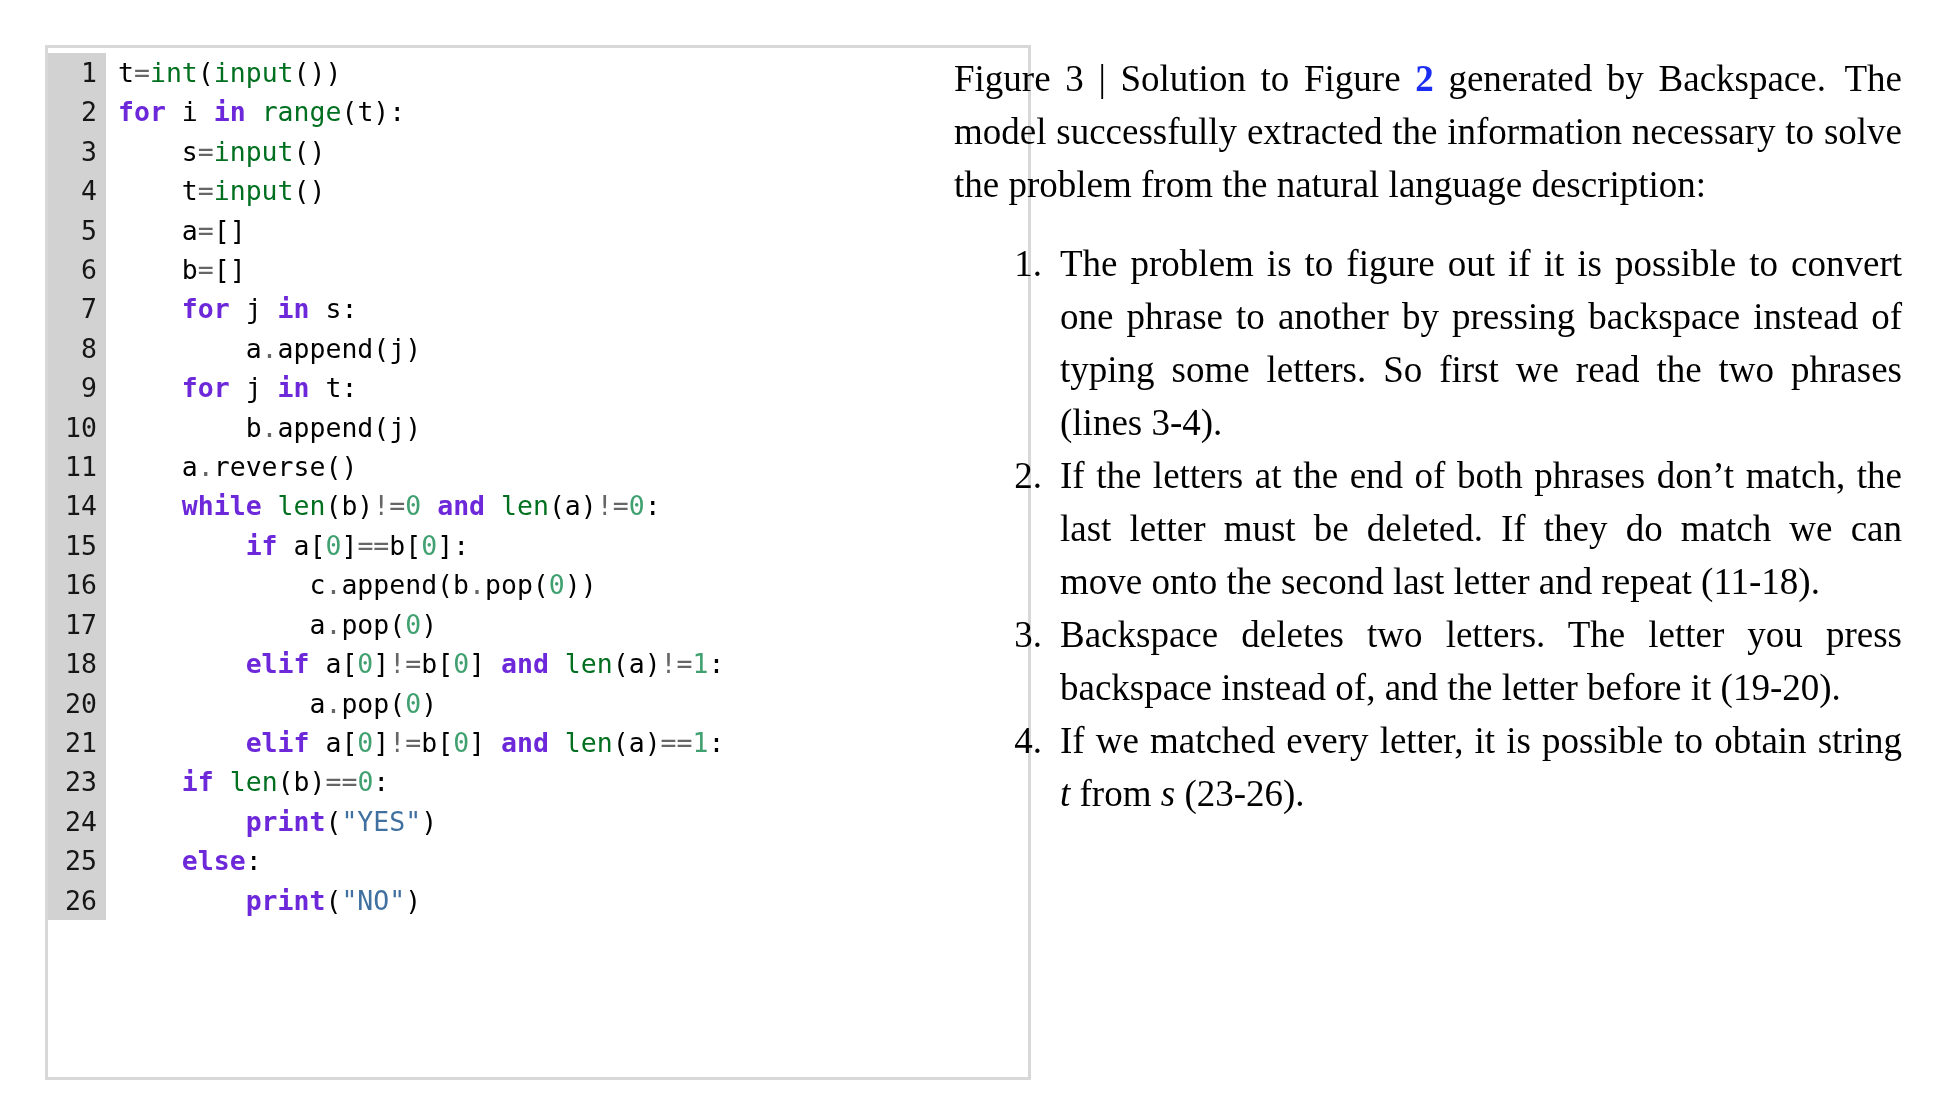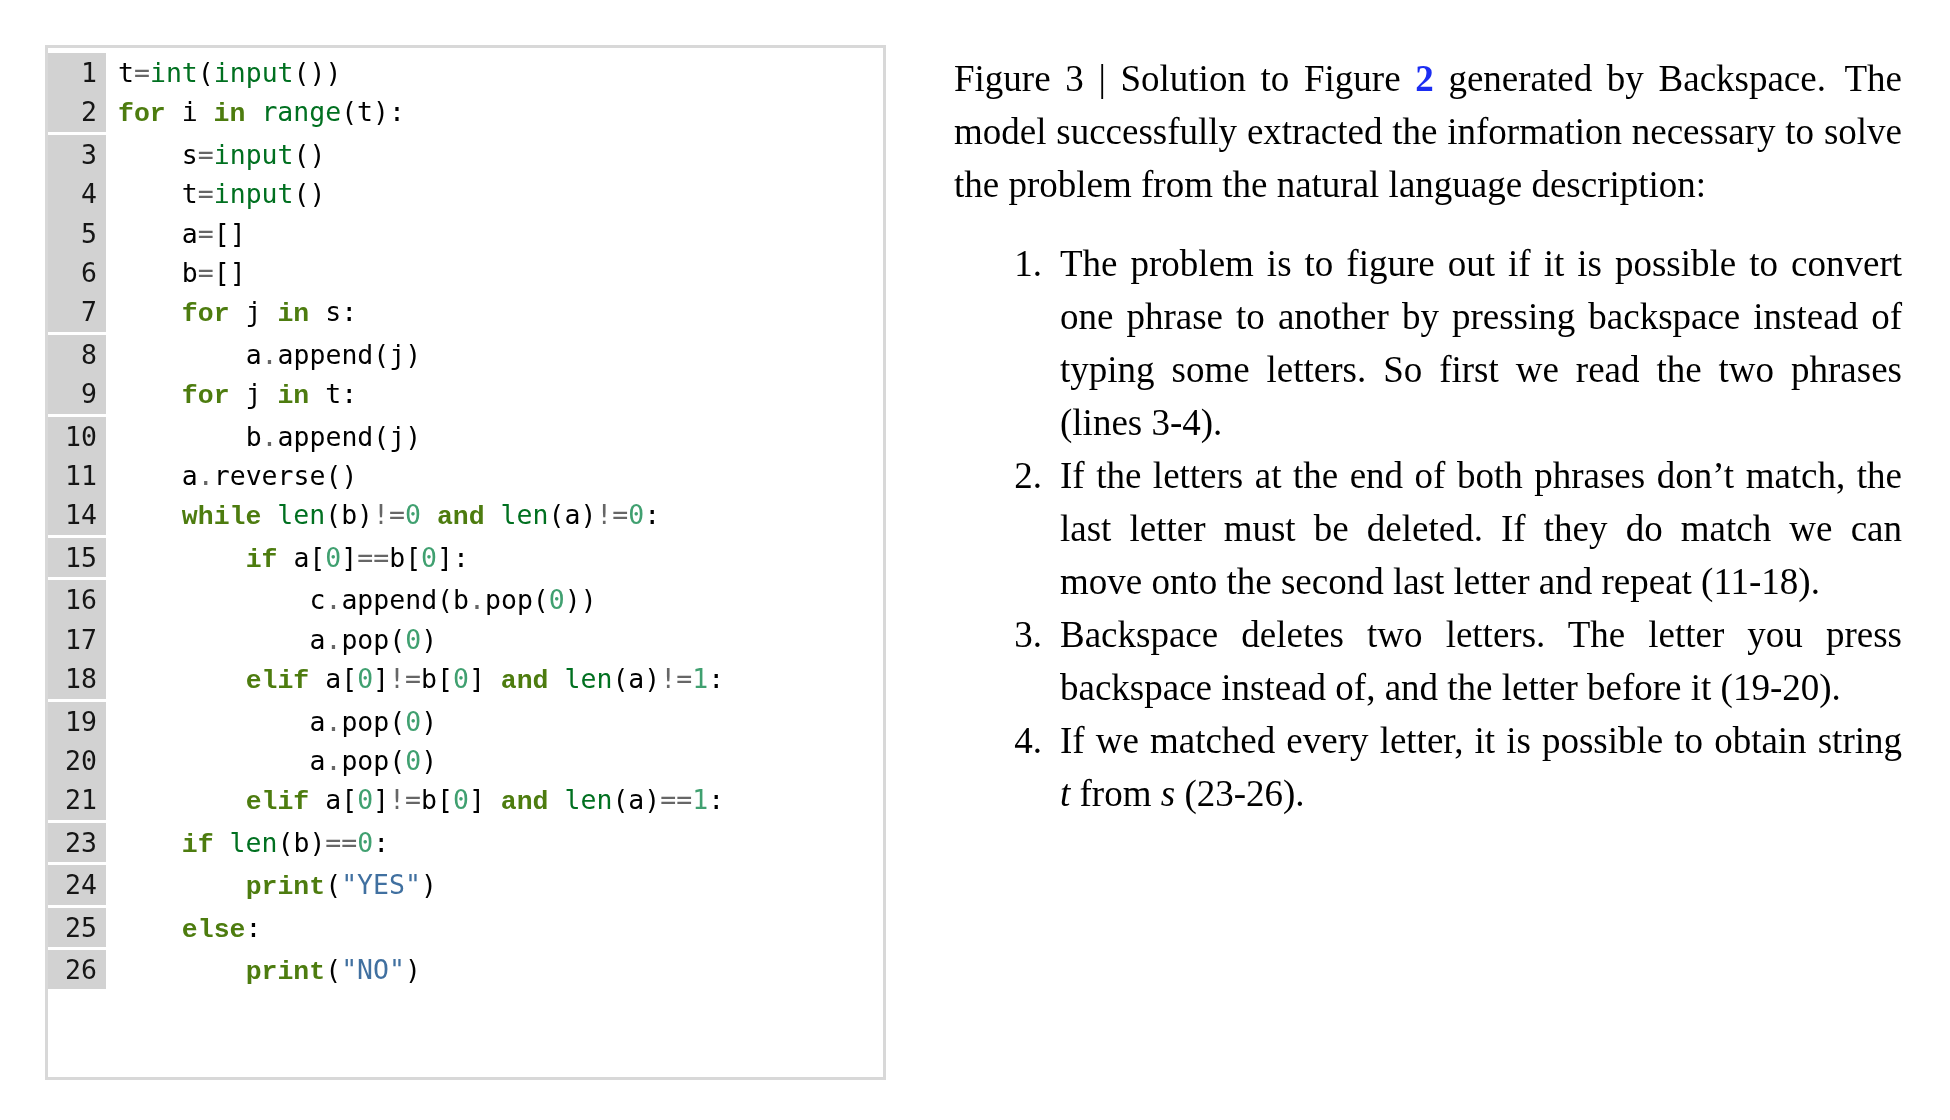--- a/index.html
+++ b/index.html
@@ -10,21 +10,21 @@
     height: 1120px;
     overflow: hidden;
     font-family: "Liberation Serif", serif;
   }
 
   
   .code-box {
     position: absolute;
     left: 45px;
     top: 45px;
-    width: 841px;
+    width: 986px;
     height: 1035px;
     box-sizing: border-box;
     background: #ffffff;
     border: 3px solid #d8d8d8;
     padding-top: 5px;
     font-family: "DejaVu Sans Mono", "Liberation Mono", monospace;
     font-size: 26.5px;
     line-height: 39.4px;
     overflow: hidden;
   }
@@ -33,21 +33,21 @@
     display: inline-block;
     width: 58px;
     box-sizing: border-box;
     background: #d2d2d2;
     color: #161616;
     text-align: right;
     padding-right: 9px;
   }
   .code-text { padding-left: 12px; color: #000000; }
   .tk-p { color: #000000; }
-  .tk-k { color: #4d7c0f; font-weight: bold; font-family: Liberation Mono, monospace; }
+  .tk-k { color: #6d28d9; font-weight: bold; }
   .tk-b { color: #007020; }
   .tk-n { color: #40a070; }
   .tk-s { color: #4070a0; }
   .tk-o { color: #666666; }
 
   
   .right-col {
     position: absolute;
     left: 954px;
     top: 52px;
@@ -85,21 +85,20 @@
       <div class="code-line"><span class="ln">7</span><span class="code-text"><span class="tk-p">    </span><span class="tk-k">for</span><span class="tk-p"> j </span><span class="tk-k">in</span><span class="tk-p"> s:</span></span></div>
       <div class="code-line"><span class="ln">8</span><span class="code-text"><span class="tk-p">        a</span><span class="tk-o">.</span><span class="tk-p">append(j)</span></span></div>
       <div class="code-line"><span class="ln">9</span><span class="code-text"><span class="tk-p">    </span><span class="tk-k">for</span><span class="tk-p"> j </span><span class="tk-k">in</span><span class="tk-p"> t:</span></span></div>
       <div class="code-line"><span class="ln">10</span><span class="code-text"><span class="tk-p">        b</span><span class="tk-o">.</span><span class="tk-p">append(j)</span></span></div>
       <div class="code-line"><span class="ln">11</span><span class="code-text"><span class="tk-p">    a</span><span class="tk-o">.</span><span class="tk-p">reverse()</span></span></div>
       <div class="code-line"><span class="ln">14</span><span class="code-text"><span class="tk-p">    </span><span class="tk-k">while</span><span class="tk-p"> </span><span class="tk-b">len</span><span class="tk-p">(b)</span><span class="tk-o">!=</span><span class="tk-n">0</span><span class="tk-p"> </span><span class="tk-k">and</span><span class="tk-p"> </span><span class="tk-b">len</span><span class="tk-p">(a)</span><span class="tk-o">!=</span><span class="tk-n">0</span><span class="tk-p">:</span></span></div>
       <div class="code-line"><span class="ln">15</span><span class="code-text"><span class="tk-p">        </span><span class="tk-k">if</span><span class="tk-p"> a[</span><span class="tk-n">0</span><span class="tk-p">]</span><span class="tk-o">==</span><span class="tk-p">b[</span><span class="tk-n">0</span><span class="tk-p">]:</span></span></div>
       <div class="code-line"><span class="ln">16</span><span class="code-text"><span class="tk-p">            c</span><span class="tk-o">.</span><span class="tk-p">append(b</span><span class="tk-o">.</span><span class="tk-p">pop(</span><span class="tk-n">0</span><span class="tk-p">))</span></span></div>
       <div class="code-line"><span class="ln">17</span><span class="code-text"><span class="tk-p">            a</span><span class="tk-o">.</span><span class="tk-p">pop(</span><span class="tk-n">0</span><span class="tk-p">)</span></span></div>
       <div class="code-line"><span class="ln">18</span><span class="code-text"><span class="tk-p">        </span><span class="tk-k">elif</span><span class="tk-p"> a[</span><span class="tk-n">0</span><span class="tk-p">]</span><span class="tk-o">!=</span><span class="tk-p">b[</span><span class="tk-n">0</span><span class="tk-p">] </span><span class="tk-k">and</span><span class="tk-p"> </span><span class="tk-b">len</span><span class="tk-p">(a)</span><span class="tk-o">!=</span><span class="tk-n">1</span><span class="tk-p">:</span></span></div>
-      <div class="code-line"><span class="ln">19</span><span class="code-text"><span class="tk-p">            a</span><span class="tk-o">.</span><span class="tk-p">pop(</span><span class="tk-n">0</span><span class="tk-p">)</span></span></div>
       <div class="code-line"><span class="ln">20</span><span class="code-text"><span class="tk-p">            a</span><span class="tk-o">.</span><span class="tk-p">pop(</span><span class="tk-n">0</span><span class="tk-p">)</span></span></div>
       <div class="code-line"><span class="ln">21</span><span class="code-text"><span class="tk-p">        </span><span class="tk-k">elif</span><span class="tk-p"> a[</span><span class="tk-n">0</span><span class="tk-p">]</span><span class="tk-o">!=</span><span class="tk-p">b[</span><span class="tk-n">0</span><span class="tk-p">] </span><span class="tk-k">and</span><span class="tk-p"> </span><span class="tk-b">len</span><span class="tk-p">(a)</span><span class="tk-o">==</span><span class="tk-n">1</span><span class="tk-p">:</span></span></div>
       <div class="code-line"><span class="ln">23</span><span class="code-text"><span class="tk-p">    </span><span class="tk-k">if</span><span class="tk-p"> </span><span class="tk-b">len</span><span class="tk-p">(b)</span><span class="tk-o">==</span><span class="tk-n">0</span><span class="tk-p">:</span></span></div>
       <div class="code-line"><span class="ln">24</span><span class="code-text"><span class="tk-p">        </span><span class="tk-k">print</span><span class="tk-p">(</span><span class="tk-s">"YES"</span><span class="tk-p">)</span></span></div>
       <div class="code-line"><span class="ln">25</span><span class="code-text"><span class="tk-p">    </span><span class="tk-k">else</span><span class="tk-p">:</span></span></div>
       <div class="code-line"><span class="ln">26</span><span class="code-text"><span class="tk-p">        </span><span class="tk-k">print</span><span class="tk-p">(</span><span class="tk-s">"NO"</span><span class="tk-p">)</span></span></div>
     </div>
 </div>
 
 <div class="right-col">

